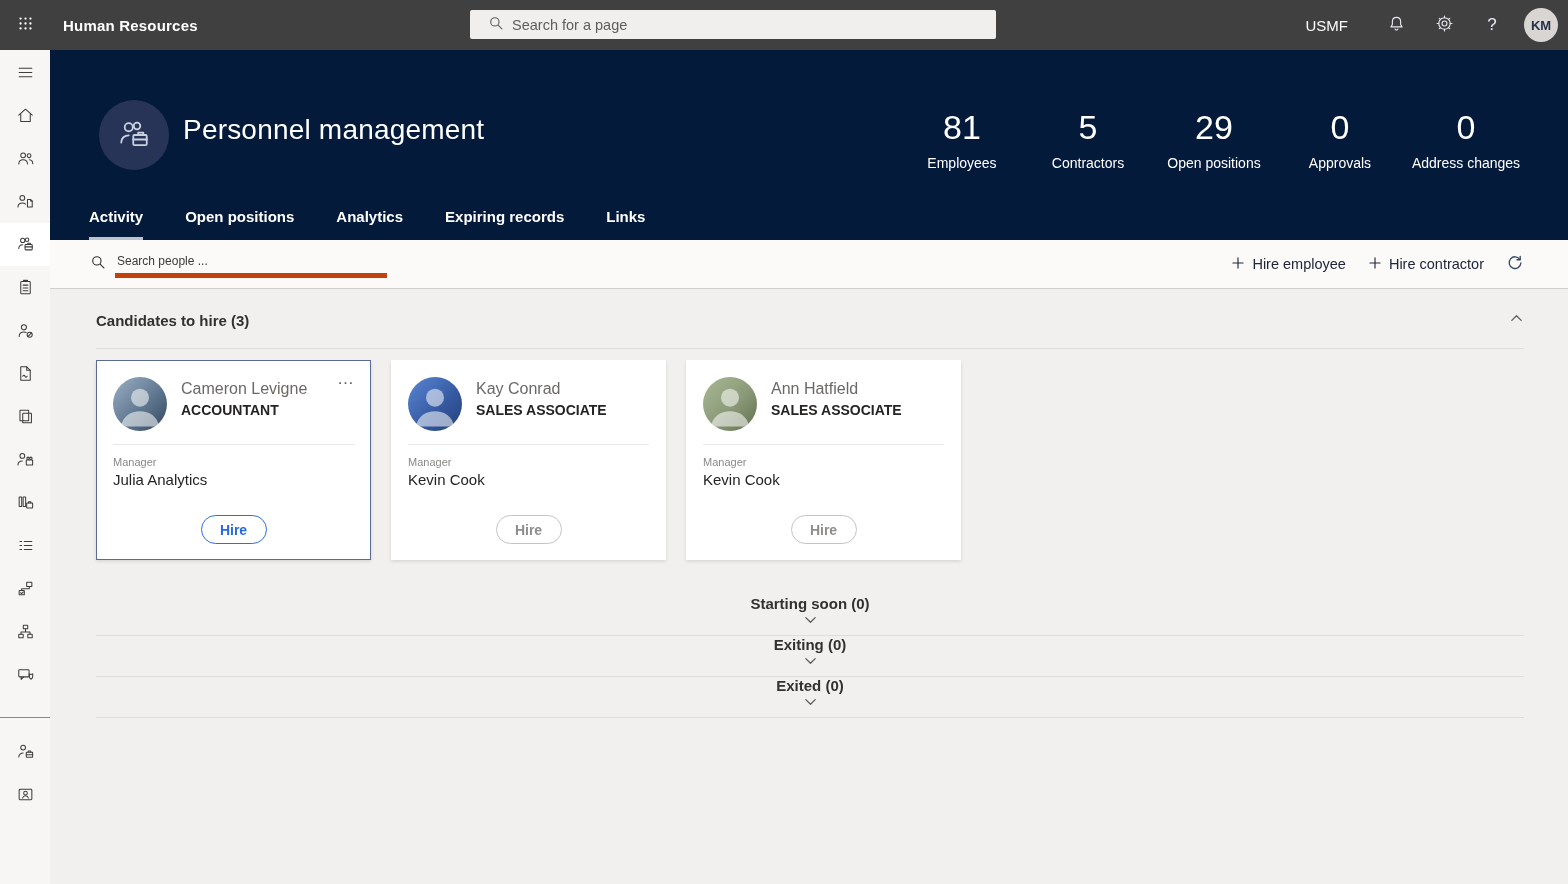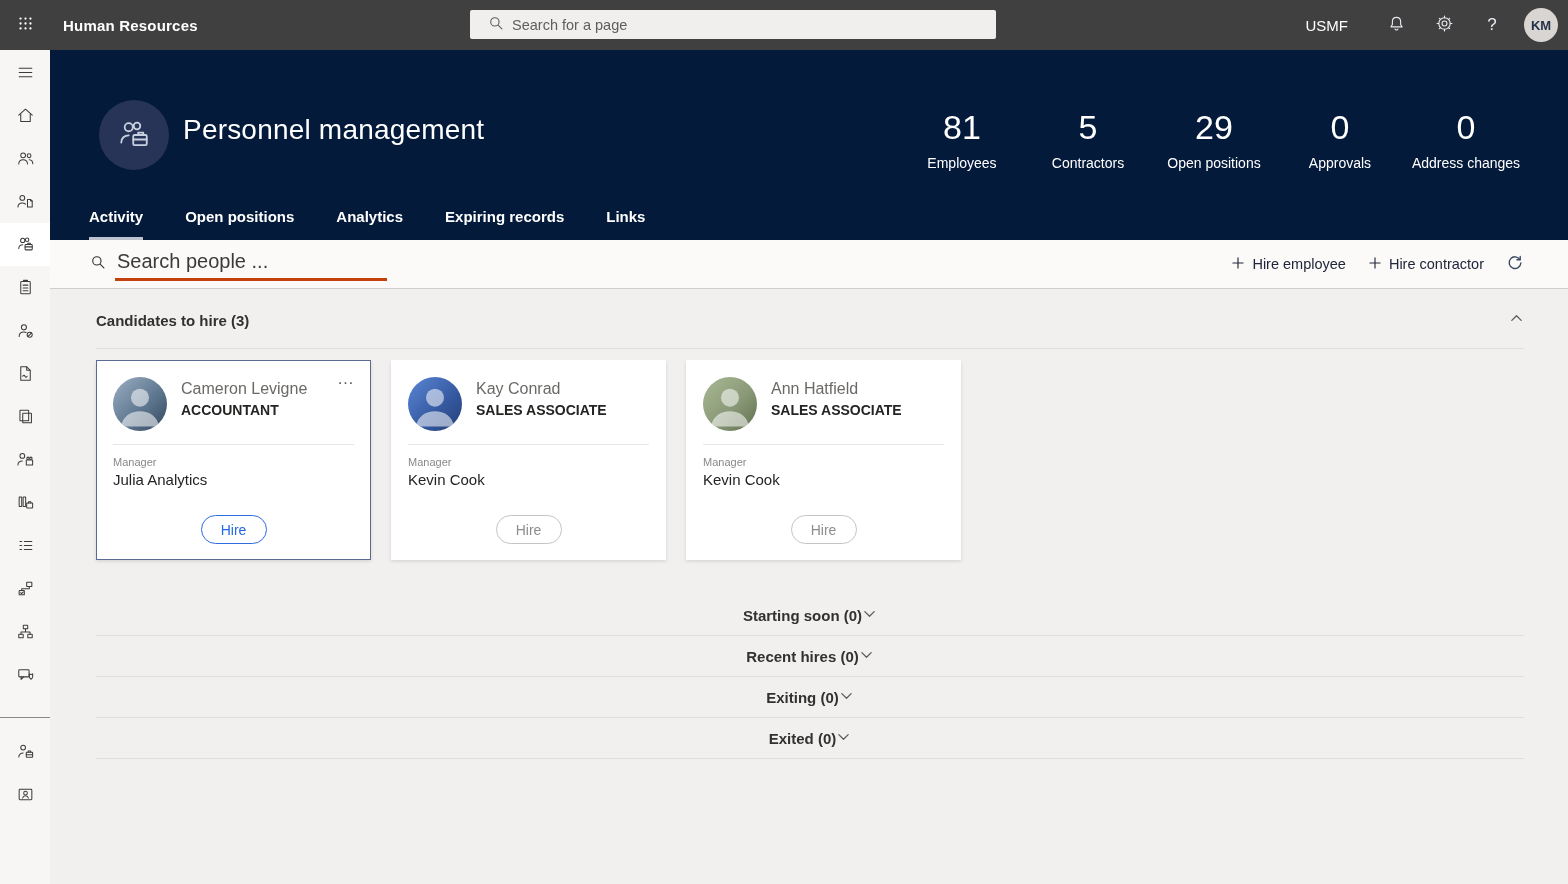--- a/index.html
+++ b/index.html
@@ -51,22 +51,22 @@
   .tabs { position:absolute; left:39px; bottom:0; display:flex; gap:42px; }
   .tab { font-size:15px; font-weight:700; color:#ffffff; padding-bottom:12px; cursor:pointer;
          border-bottom:3px solid transparent; }
   .tab.active { border-bottom-color:#bcc3ce; }
 
   
   .toolbar { position:absolute; left:50px; top:240px; width:1518px; height:49px;
              background:#fbfaf9; border-bottom:1px solid #d0cecd; }
   .people-search { position:absolute; left:40px; top:0; height:48px; display:flex;
                    align-items:center; gap:9px; }
-  .people-search input { width:272px; border:none; border-bottom:3px solid #c2410c; outline:none;
-                         background:transparent; font-size:20px; color:#be185d; padding:3px 2px 5px 2px;
+  .people-search input { width:272px; border:none; border-bottom:5px solid #c2410c; outline:none;
+                         background:transparent; font-size:12px; color:#be185d; padding:3px 2px 5px 2px;
                          font-family:inherit; }
   .people-search input::placeholder { color:#3b3a39; }
   .toolbar-actions { position:absolute; right:44px; top:0; height:48px; display:flex;
                      align-items:center; gap:22px; }
   .hire-btn-top { display:flex; align-items:center; gap:7px; background:transparent; border:none;
                   cursor:pointer; font-size:14.5px; color:#20263a; font-family:inherit; }
   .refresh-btn { background:transparent; border:none; cursor:pointer; display:flex; align-items:center; }
 
   
   .content { position:absolute; left:50px; top:289px; width:1518px; height:595px;
@@ -88,27 +88,27 @@
   .card-id { padding-top:3px; min-width:0; }
   .cand-name { font-size:16px; color:#6b6966; white-space:nowrap; }
   .cand-role { font-size:14px; font-weight:700; color:#252423; margin-top:4px; }
   .more { position:absolute; top:8px; right:14px; color:#605e5c; font-size:17px;
           letter-spacing:2px; cursor:pointer; }
   .card-divider { margin:13px 16px 0 16px; border-top:1px solid #e8e6e4; }
   .mgr-label { margin:11px 16px 0 16px; font-size:11px; color:#8a8886; }
   .mgr-name { margin:3px 16px 0 16px; font-size:15px; color:#252423; }
   .hire-btn { position:absolute; bottom:15px; left:50%; transform:translateX(-50%);
               width:66px; height:29px; border-radius:15px; background:#ffffff;
-              font-size:14px; font-weight:400; cursor:pointer; font-family:inherit;
+              font-size:14px; font-weight:700; cursor:pointer; font-family:inherit;
               border:1px solid #c6c4c2; color:#8f8d8b; }
   .hire-btn.primary { border:1.5px solid #2f6ce0; color:#2468e4; }
 
   .collapsed { margin-top:35px; }
-  .collapse-row { height:41px; display:flex; justify-content:center; align-items:center;
-                  border-bottom:1px solid #dfddda; cursor:pointer; }
+  .collapse-row { height:41px; display:flex; justify-content:flex-start; align-items:center;
+                  border-bottom:1px solid #dfddda; cursor:pointer;flex-direction:column; }
   .collapse-title { font-size:15px; font-weight:700; color:#323130; }
 </style>
 </head>
 <body>
 
 <div class="topbar">
   <button class="waffle">
     <span>
       <svg viewBox="0 0 24 24" width="17" height="17" fill="#ffffff">
           <circle cx="5" cy="5" r="1.6"></circle>
@@ -482,37 +482,29 @@
   <div class="collapsed">
     <div class="collapse-row">
       <span class="collapse-title">Starting soon (0)</span>
       <span>
         <svg viewBox="0 0 16 16" width="15" height="15" fill="none" stroke="#605e5c" stroke-width="1.4" stroke-linecap="round" stroke-linejoin="round">
             <polyline points="3,6 8,11 13,6"></polyline>
           </svg>
       </span>
     </div>
     <div class="collapse-row">
-      <span class="collapse-title">Recent hires (0)</span>
+      <span class="collapse-title">Exiting (0)</span>
       <span>
         <svg viewBox="0 0 16 16" width="15" height="15" fill="none" stroke="#605e5c" stroke-width="1.4" stroke-linecap="round" stroke-linejoin="round">
             <polyline points="3,6 8,11 13,6"></polyline>
           </svg>
       </span>
     </div>
     <div class="collapse-row">
-      <span class="collapse-title">Exiting (0)</span>
+      <span class="collapse-title">Exited (0)</span>
       <span>
         <svg viewBox="0 0 16 16" width="15" height="15" fill="none" stroke="#605e5c" stroke-width="1.4" stroke-linecap="round" stroke-linejoin="round">
             <polyline points="3,6 8,11 13,6"></polyline>
           </svg>
       </span>
     </div>
-    <div class="collapse-row">
-      <span class="collapse-title">Exited (0)</span>
-      <span>
-        <svg viewBox="0 0 16 16" width="15" height="15" fill="none" stroke="#605e5c" stroke-width="1.4" stroke-linecap="round" stroke-linejoin="round">
-            <polyline points="3,6 8,11 13,6"></polyline>
-          </svg>
-      </span>
-    </div>
   </div>
 </main>
 
 </body></html>

